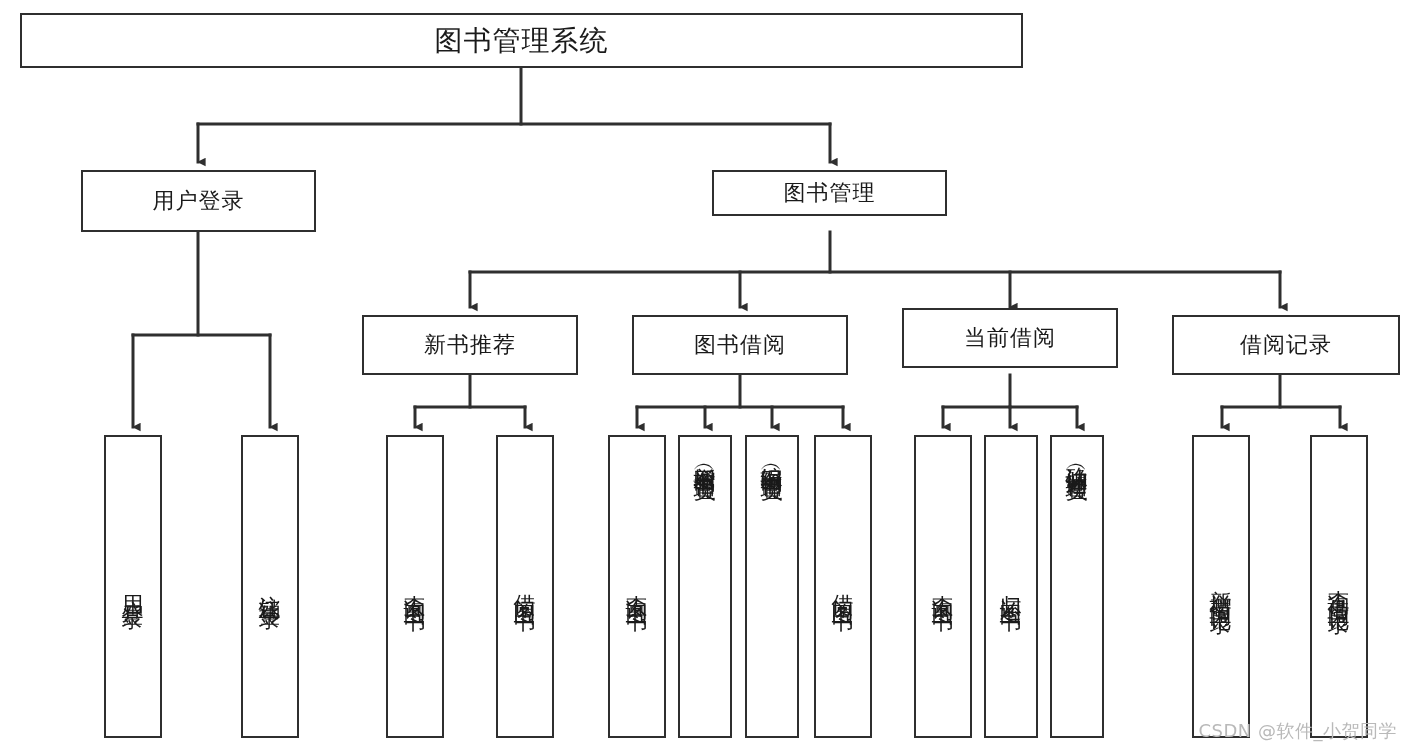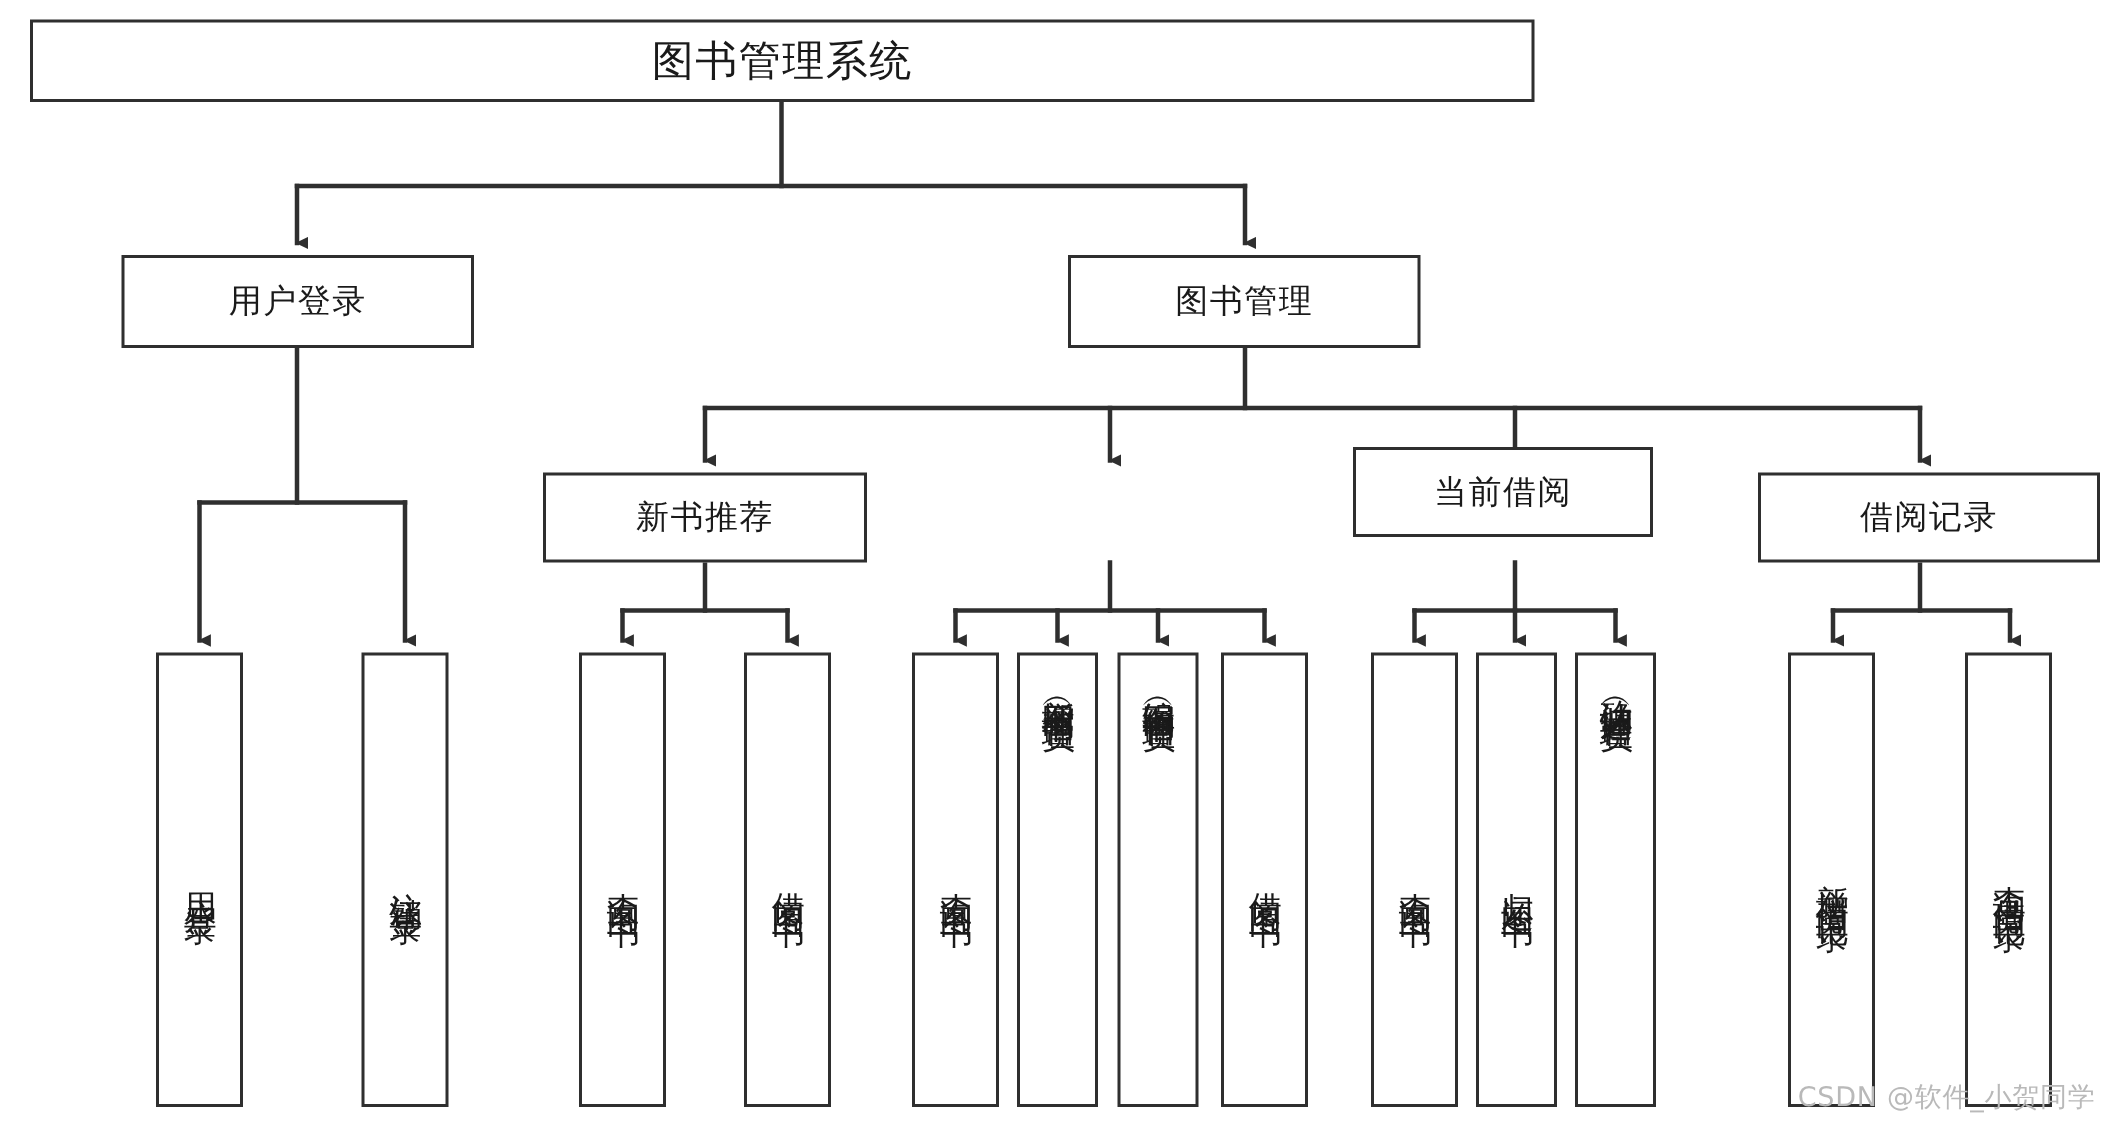--- a/index.html
+++ b/index.html
@@ -133,30 +133,33 @@
   </svg>
 
   <div class="node root" style="left:20px;top:13px;width:1003px;height:55px;">
     <span class="label">图书管理系统</span>
   </div>
 
   <div class="node lvl2" style="left:81px;top:170px;width:235px;height:62px;">
     <span class="label">用户登录</span>
   </div>
 
-  <div class="node lvl2" style="left:712px;top:170px;width:235px;height:62px;">
+  <div class="node lvl2" style="left:712px;top:170px;width:235px;height:46px;">
     <span class="label">图书管理</span>
   </div>
 
   <div class="node lvl3" style="left:362px;top:315px;width:216px;height:60px;">
     <span class="label">新书推荐</span>
   </div>
 
-
-  <div class="node lvl3" style="left:902px;top:298px;width:200px;height:60px;justify-content:center;">
+  <div class="node lvl3" style="left:632px;top:315px;width:216px;height:60px;">
+    <span class="label">图书借阅</span>
+  </div>
+
+  <div class="node lvl3" style="left:902px;top:308px;width:216px;height:60px;justify-content:center;">
     <span class="label">当前借阅</span>
   </div>
 
   <div class="node lvl3" style="left:1172px;top:315px;width:228px;height:60px;">
     <span class="label">借阅记录</span>
   </div>
 
   <div class="node leaf center" style="left:104px;top:435px;width:58px;height:303px;">
     <span class="label">用户登录</span>
   </div>

